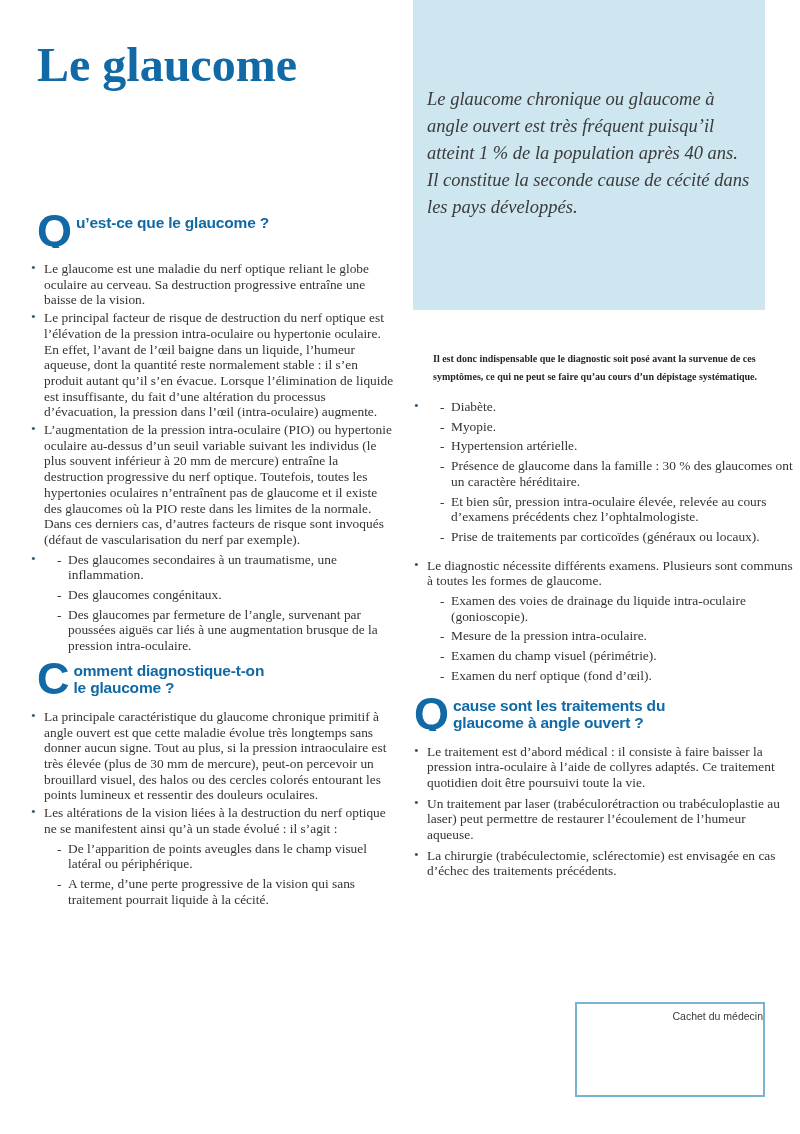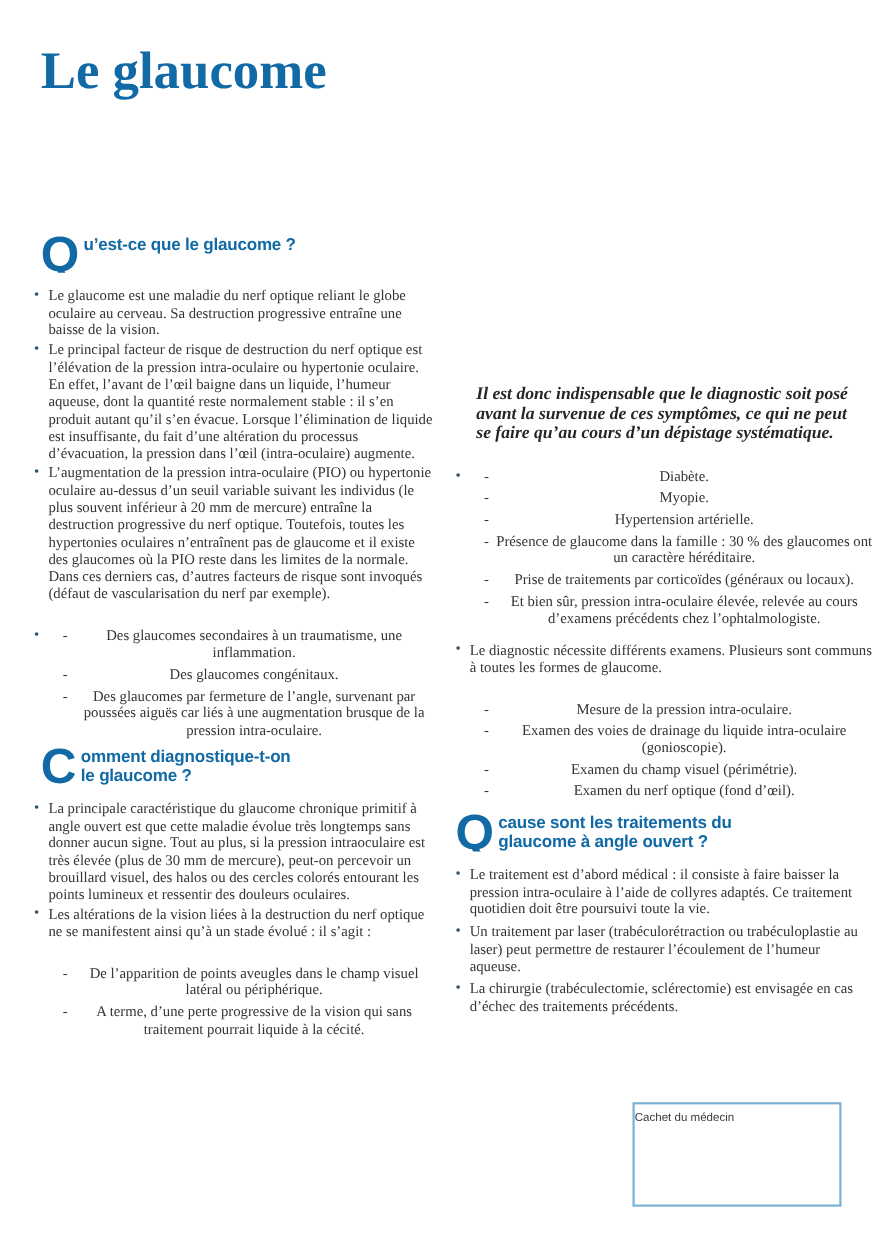--- a/index.html
+++ b/index.html
@@ -94,72 +94,73 @@
     left: 1px;
     top: -1px;
     color: #32566d;
     font-size: 13.5px;
   }
   ul.bullets.spaced > li { margin-bottom: 13px; }
   ul.bullets.treat  > li { margin-bottom: 5px; }
 
   ul.subs {
     list-style: none;
-    margin: 22px 0 2px 0;
+    margin: 4px 0 2px 0;
     padding: 0 0 0 24px;
-    text-align: center;
   }
   ul.subs > li {
     position: relative;
     margin-bottom: 4px;
   }
   ul.subs > li::before {
     content: "-";
     position: absolute;
     left: -11px;
     top: 0;
   }
 
   .note {
     margin: 0 0 14px 20px;
     width: 352px;
     font-family: "Liberation Serif", serif;
     font-weight: 700;
-    font-size: 16px;
+    font-size: 10px;
     line-height: 17.5px;
     color: #262626;
-    font-style: italic;
   }
 
   .cachet {
     position: absolute;
     left: 575px;
     top: 1002px;
     width: 190px;
     height: 95px;
     box-sizing: border-box;
     border: 2px solid var(--cachet-border);
     background: #ffffff;
-    text-align: left;
+    text-align: right;
   }
   .cachet-label {
     display: inline-block;
     margin-top: 6px;
     font-family: "Liberation Sans", sans-serif;
     font-size: 10.5px;
     color: #3a3a3a;
   }
 </style>
 </head>
 <body>
 
 <div class="page" style="--accent-blue: #1169a5; --panel-blue: #cde6f0; --body-text: #343434; --cachet-border: #79b2d4;">
 
   <h1 class="title">Le glaucome</h1>
 
+  <aside class="panel">
+    <p class="panel-text">Le glaucome chronique ou glaucome à angle ouvert est très fréquent puisqu’il atteint 1 % de la population après 40 ans. Il constitue la seconde cause de cécité dans les pays développés.</p>
+  </aside>
 
   <div class="col left-col">
 
     <h2 class="heading">
       <span class="dropcap">Q</span>
       <span class="hline">u’est-ce que le glaucome ?</span>
     </h2>
 
     <ul class="bullets">
       <li>
@@ -205,29 +206,29 @@
 
     <p class="note">Il est donc indispensable que le diagnostic soit posé avant la survenue de ces symptômes, ce qui ne peut se faire qu’au cours d’un dépistage systématique.</p>
 
     <ul class="bullets spaced">
       <li>
         <ul class="subs">
           <li>Diabète.</li>
           <li>Myopie.</li>
           <li>Hypertension artérielle.</li>
           <li>Présence de glaucome dans la famille : 30 % des glaucomes ont un caractère héréditaire.</li>
+          <li>Et bien sûr, pression intra-oculaire élevée, relevée au cours d’examens précédents chez l’ophtalmologiste.</li>
           <li>Prise de traitements par corticoïdes (généraux ou locaux).</li>
-          <li>Et bien sûr, pression intra-oculaire élevée, relevée au cours d’examens précédents chez l’ophtalmologiste.</li>
         </ul>
       </li>
       <li>
         <span>Le diagnostic nécessite différents examens. Plusieurs sont communs à toutes les formes de glaucome.</span>
         <ul class="subs">
+          <li>Examen des voies de drainage du liquide intra-oculaire (gonioscopie).</li>
           <li>Mesure de la pression intra-oculaire.</li>
-          <li>Examen des voies de drainage du liquide intra-oculaire (gonioscopie).</li>
           <li>Examen du champ visuel (périmétrie).</li>
           <li>Examen du nerf optique (fond d’œil).</li>
         </ul>
       </li>
     </ul>
 
     <h2 class="heading">
       <span class="dropcap">Q</span>
       <span class="hline">cause sont les traitements du</span>
       <span class="hline">glaucome à angle ouvert ?</span>

